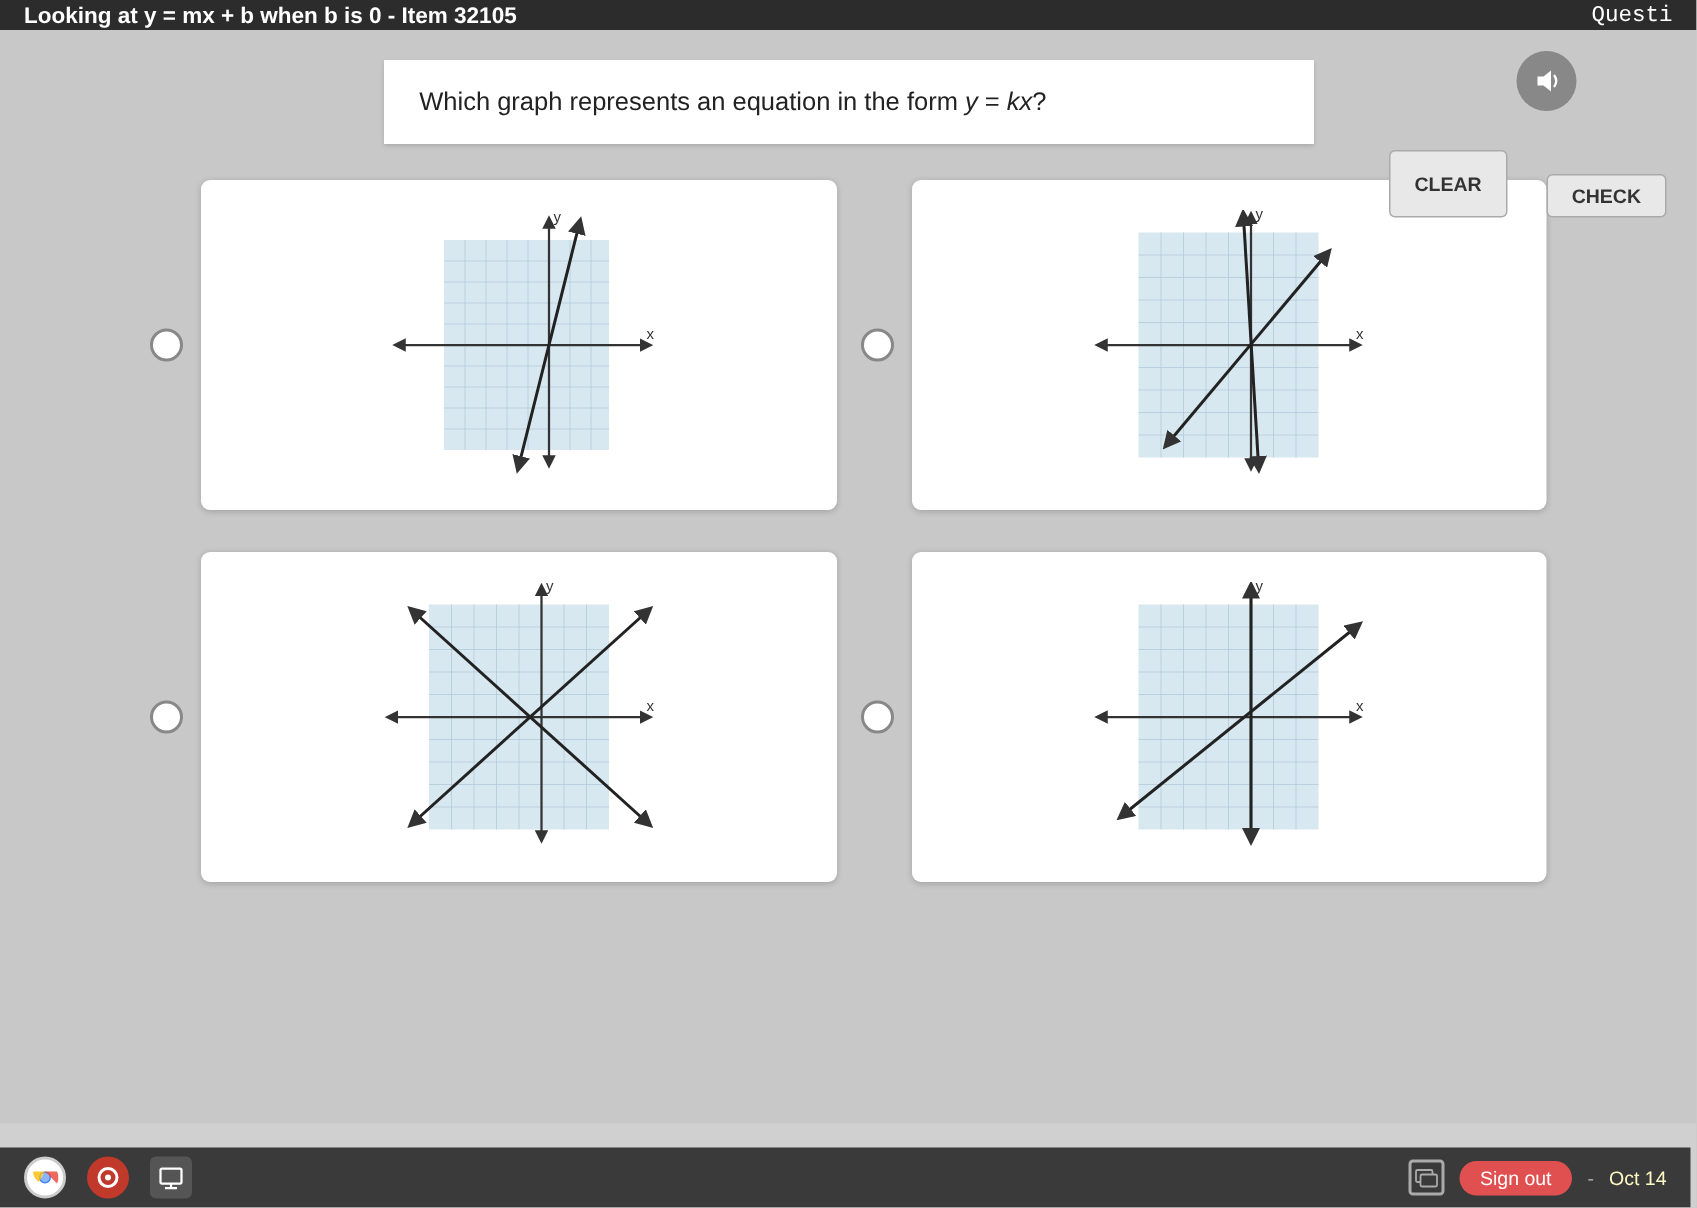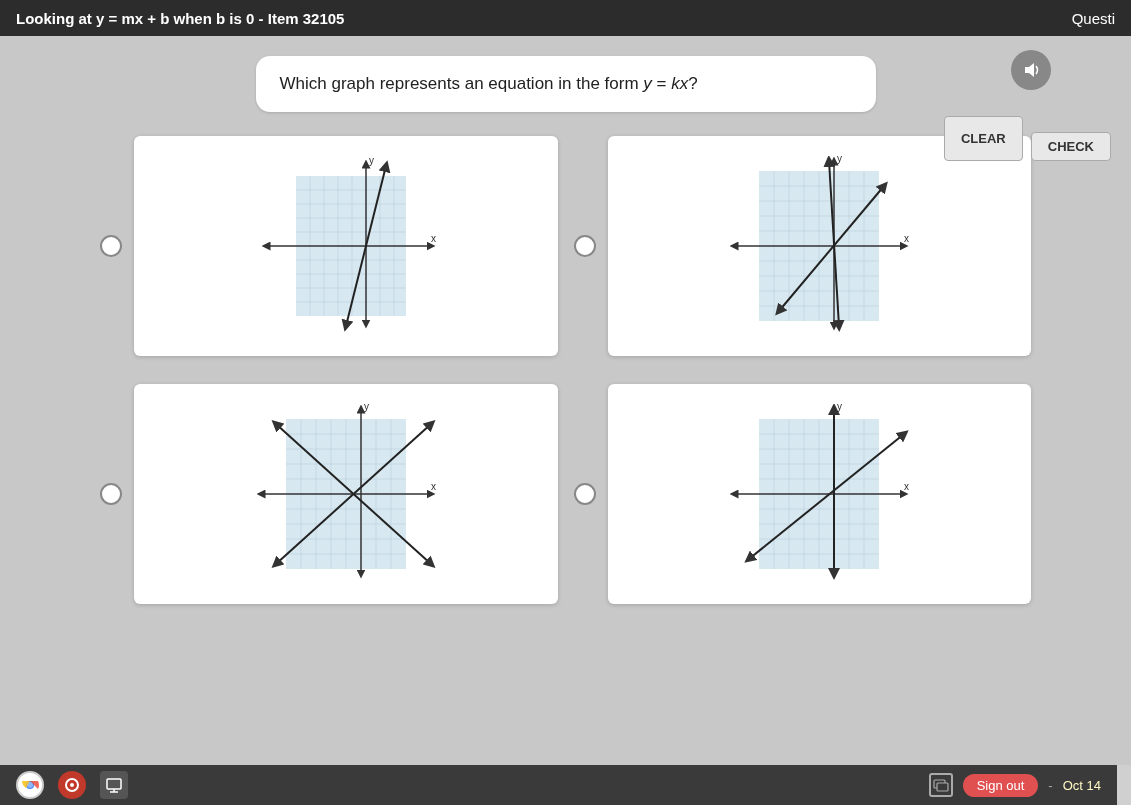--- a/index.html
+++ b/index.html
@@ -8,48 +8,49 @@
       height: 805px;
       background: #d0d0d0;
       font-family: Arial, sans-serif;
       overflow: hidden;
       position: relative;
     }
 
     
     .top-bar {
       background: #2c2c2c;
-      height: 36px;
+      height: 20px;
       display: flex;
       align-items: center;
       padding: 0 16px;
       justify-content: space-between;
     }
     .top-bar-title {
       color: white;
       font-size: 15px;
       font-weight: bold;
     }
     .top-bar-right {
       color: white;
       font-size: 15px;
+      font-family: Liberation Mono, monospace;
     }
 
     
     .main {
       background: #c8c8c8;
       height: calc(805px - 36px - 40px);
       padding: 20px 60px 10px 60px;
       position: relative;
     }
 
     
     .question-box {
       background: white;
-      border-radius: 14px;
+      border-radius: 0;
       padding: 18px 24px;
       margin: 0 auto 18px auto;
       max-width: 620px;
       font-size: 17px;
       color: #222;
       box-shadow: 0 1px 3px rgba(0,0,0,0.15);
     }
 
     
     .sound-btn {
@@ -65,21 +66,21 @@
       justify-content: center;
       cursor: pointer;
     }
 
     
     .action-buttons {
       position: absolute;
       top: 80px;
       right: 20px;
       display: flex;
-      gap: 8px;
+      gap: 26px;
     }
     .btn-clear, .btn-check {
       padding: 6px 16px;
       border: 1px solid #aaa;
       border-radius: 4px;
       font-size: 13px;
       font-weight: bold;
       cursor: pointer;
       background: #e8e8e8;
       color: #333;
@@ -136,21 +137,21 @@
     .taskbar {
       background: #3a3a3a;
       height: 40px;
       display: flex;
       align-items: center;
       justify-content: space-between;
       padding: 0 16px;
       position: absolute;
       bottom: 0;
       left: 0;
-      right: 14px;
+      right: 4px;
     }
     .taskbar-left {
       display: flex;
       gap: 14px;
       align-items: center;
     }
     .taskbar-icon {
       width: 28px;
       height: 28px;
       border-radius: 50%;

